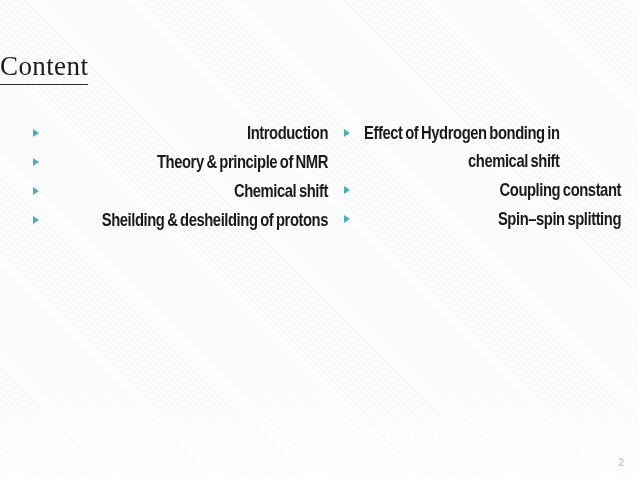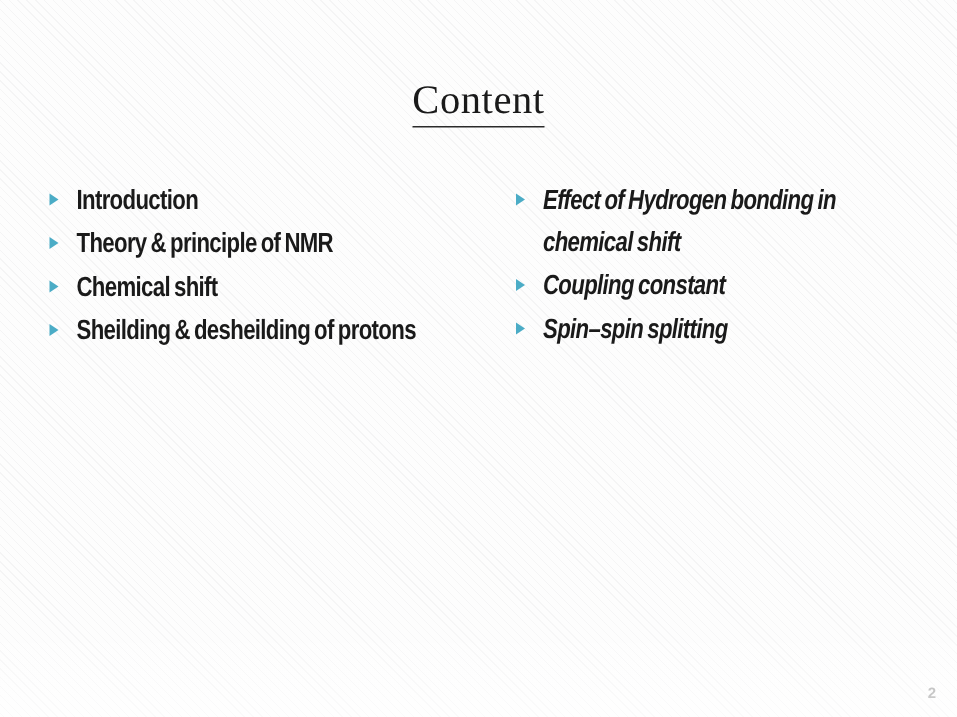--- a/index.html
+++ b/index.html
@@ -45,21 +45,20 @@
     background: linear-gradient(to bottom, rgba(255,255,255,0) 0%, rgba(255,255,255,0.55) 100%);
     pointer-events: none;
   }
 
   
   .title-wrap {
     position: absolute;
     left: 0;
     top: 52px;
     width: 638px;
-    text-align: center;
   }
 
   .title {
     display: inline-block;
     font-family: "Liberation Serif", "DejaVu Serif", serif;
     font-size: 27px;
     font-weight: 400;
     font-style: normal;
     color: #1a1a1a;
     letter-spacing: 0.4px;
@@ -73,31 +72,31 @@
     position: absolute;
     left: 0;
     top: 119px;
     width: 638px;
     height: 300px;
   }
 
   .col {
     position: absolute;
     top: 0;
+    text-align: right;
   }
 
   .col-left {
     left: 28px;
     width: 300px;
   }
 
   .col-right {
     left: 339px;
     width: 282px;
-    font-style: italic;
   }
 
   .bullet-list {
     list-style: none;
     margin: 0;
     padding: 0;
   }
 
   .bullet-item {
     position: relative;

